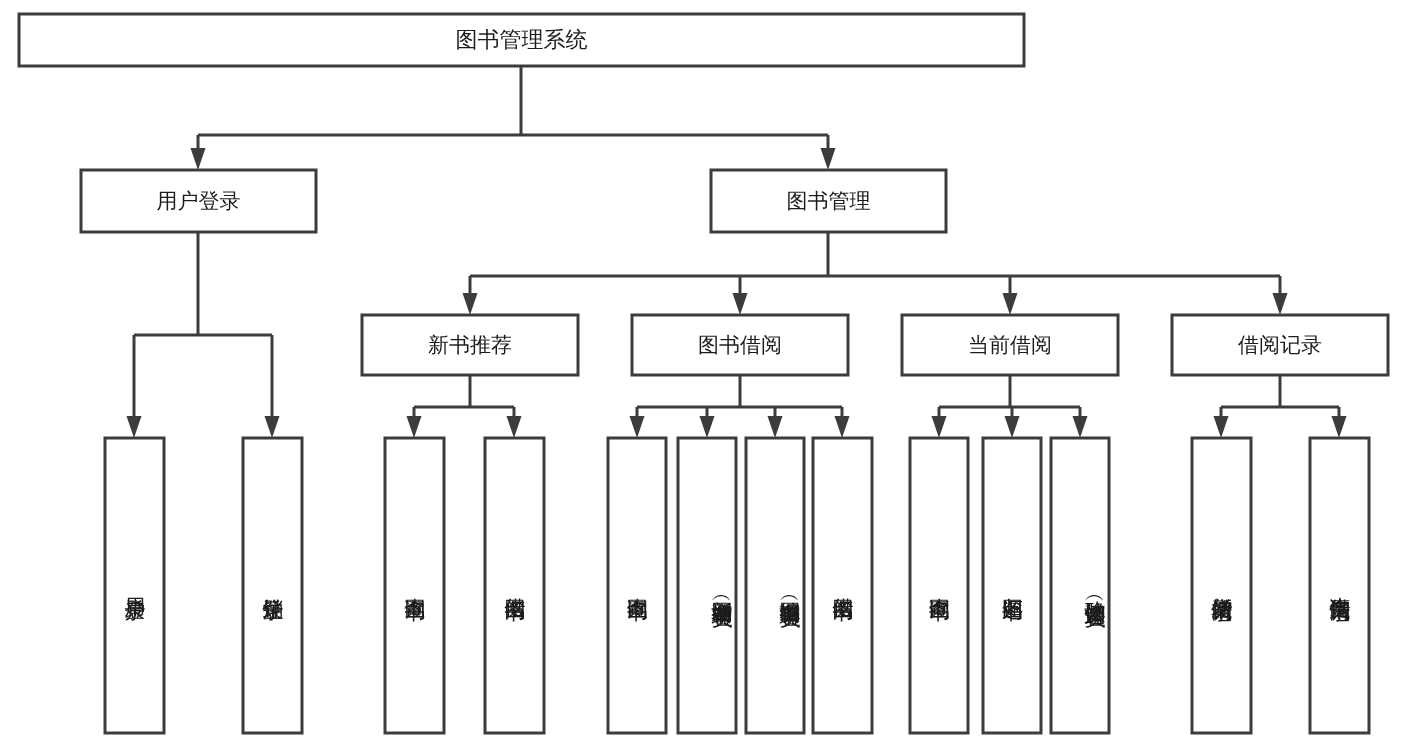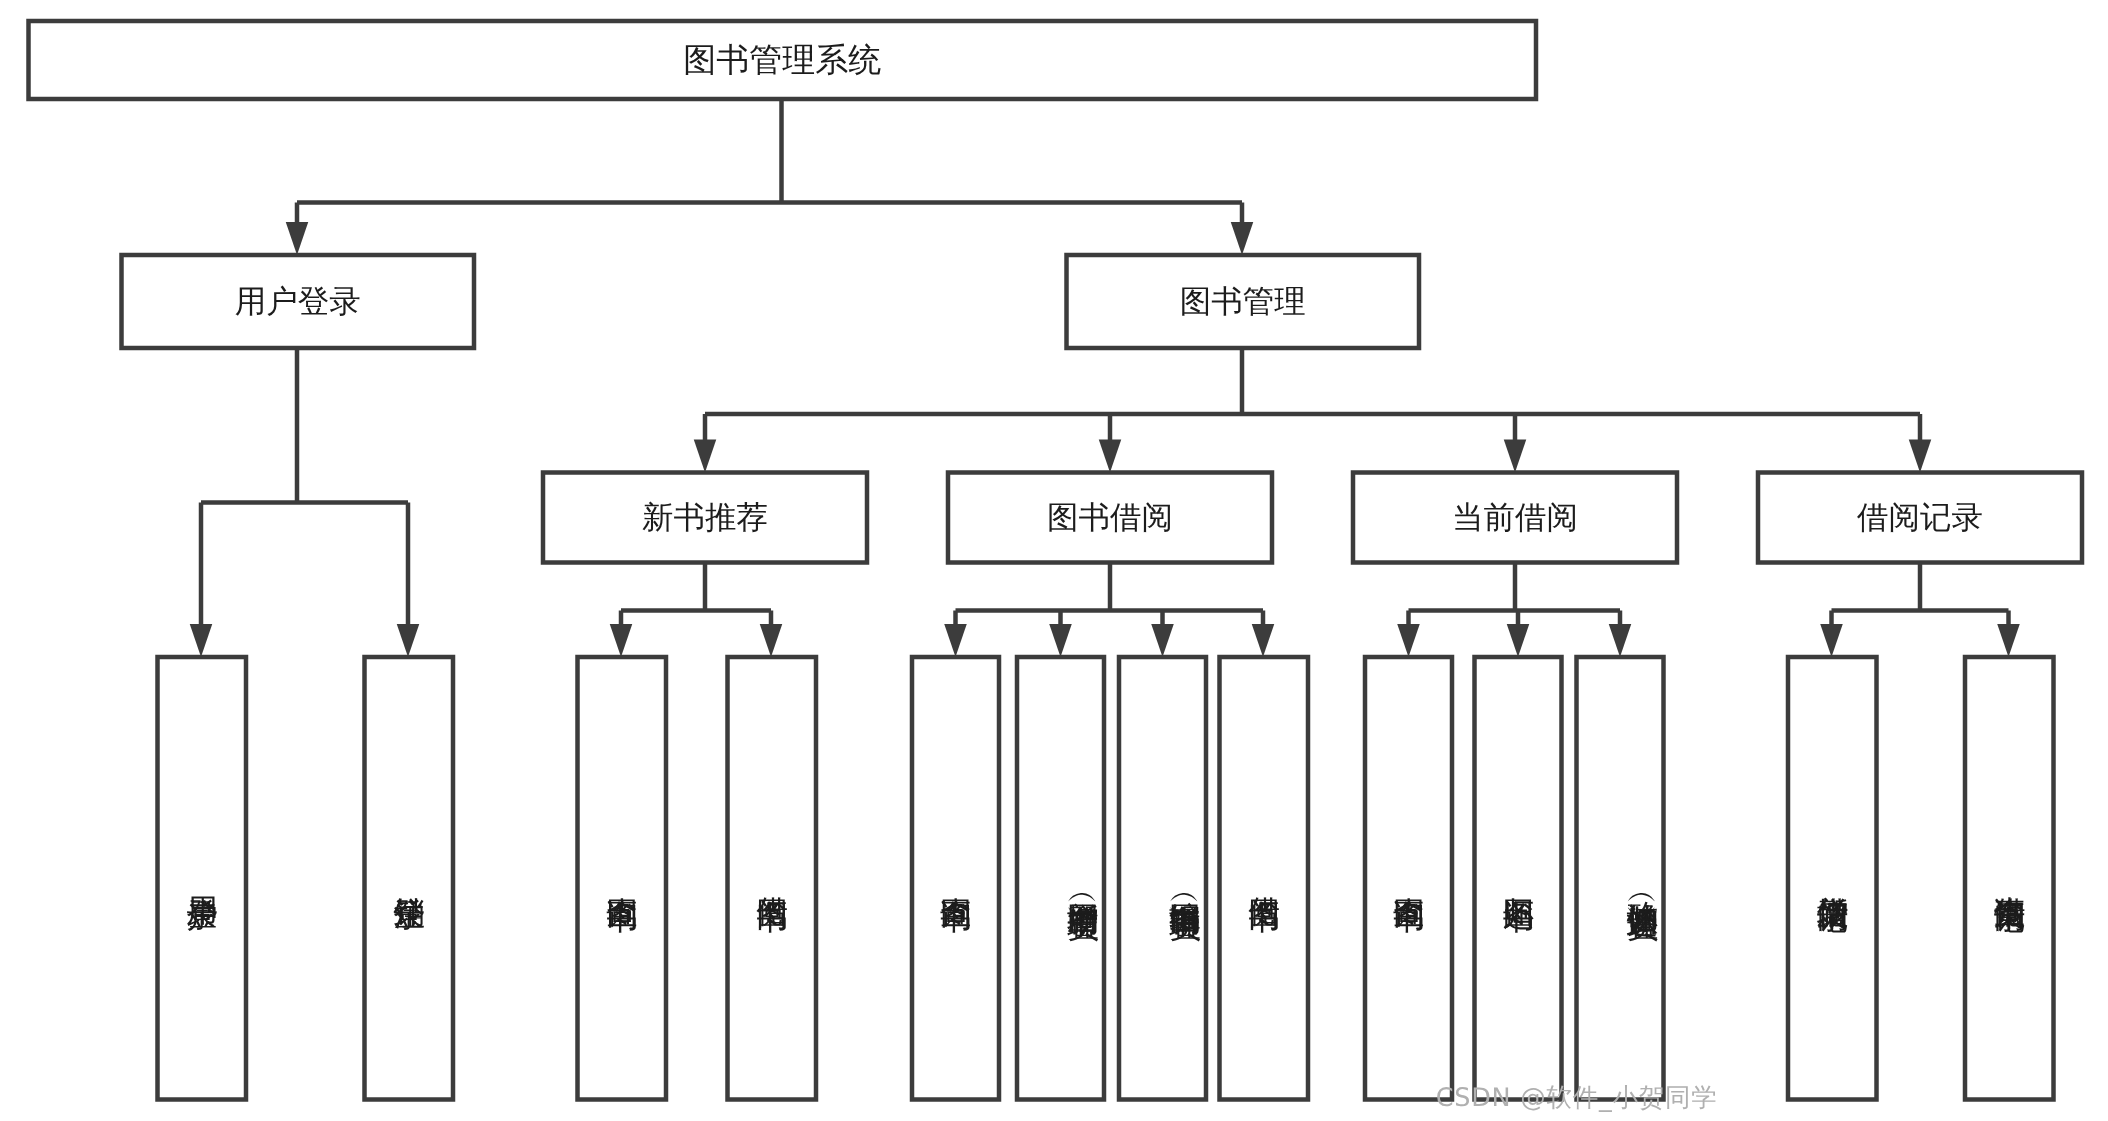--- a/index.html
+++ b/index.html
@@ -185,15 +185,14 @@
       <div class="vtext" style="left: 680px; top: 446px; width: 54px; height: 285px;">新增图书（管理员）</div>
       <div class="vtext" style="left: 748px; top: 446px; width: 54px; height: 285px;">编辑图书（管理员）</div>
       <div class="vtext center-pack" style="left: 815px; top: 440px; width: 55px; height: 285px;">借阅图书</div>
       <div class="vtext center-pack" style="left: 912px; top: 440px; width: 54px; height: 285px;">查询图书</div>
       <div class="vtext center-pack" style="left: 985px; top: 440px; width: 54px; height: 285px;">归还图书</div>
       <div class="vtext" style="left: 1053px; top: 446px; width: 54px; height: 285px;">确认归还（管理员）</div>
       <div class="vtext center-pack" style="left: 1194px; top: 440px; width: 55px; height: 285px;">新增借阅记录</div>
       <div class="vtext center-pack" style="left: 1312px; top: 440px; width: 55px; height: 285px;">查询借阅记录</div>
     </div>
 
-  <div class="watermark">CSDN @软件_小贺同学</div>
 
 </div>
 
 </body></html>

